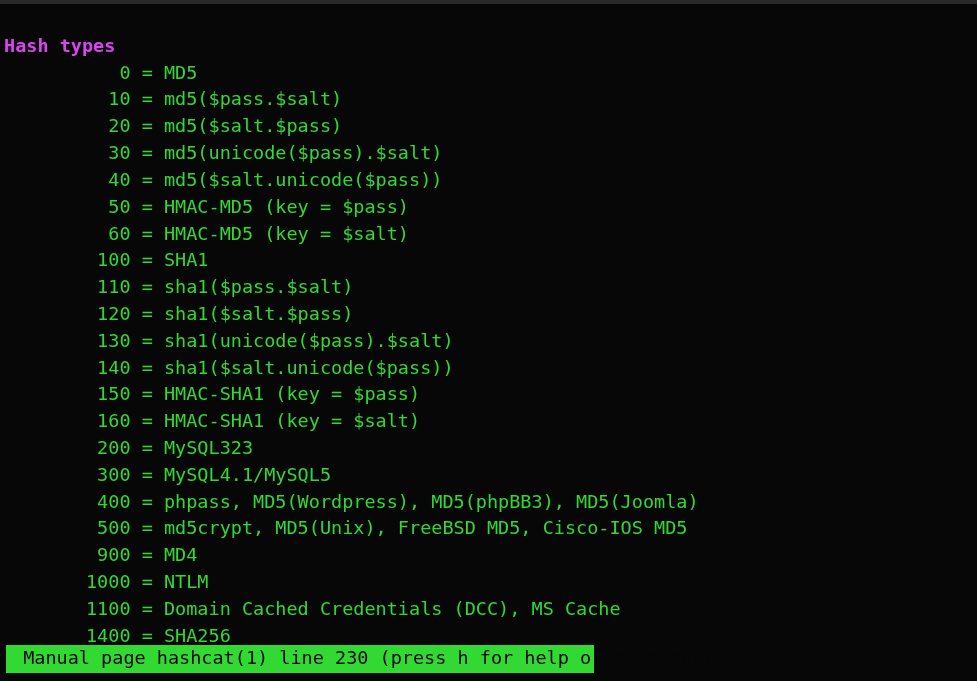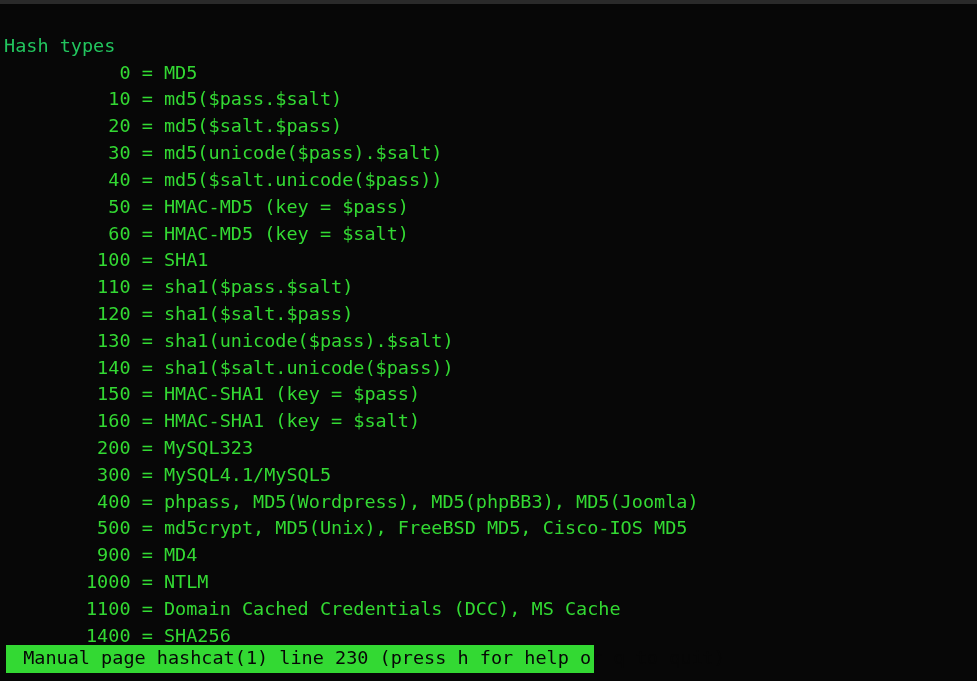--- a/index.html
+++ b/index.html
@@ -22,22 +22,22 @@
       height: 4px;
       background-color: #2a2a2a;
       width: 100%;
     }
     .content {
       padding-left: 4px;
       padding-top: 2px;
       white-space: pre;
     }
     .heading {
-      font-weight: normal;
-      color: #22c55e;
+      font-weight: bold;
+      color: #d946ef;
     }
     .row {
       padding-left: 4px;
     }
     .status-bar {
       position: absolute;
       bottom: 8px;
       left: 6px;
       background-color: #33d933;
       color: #070707;

